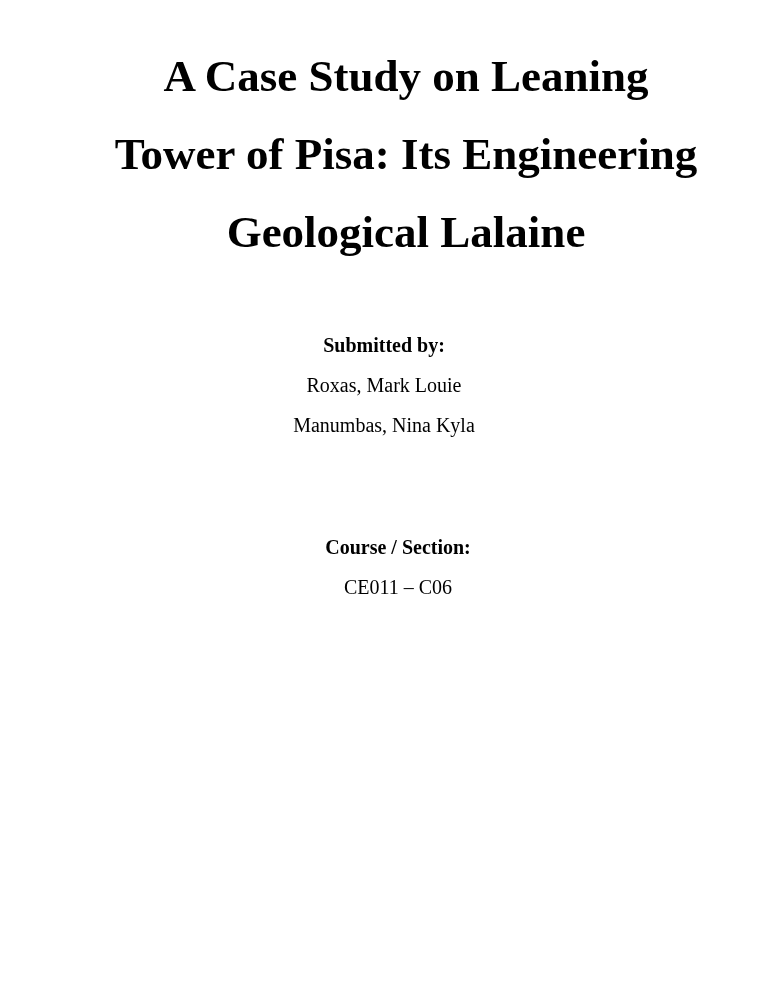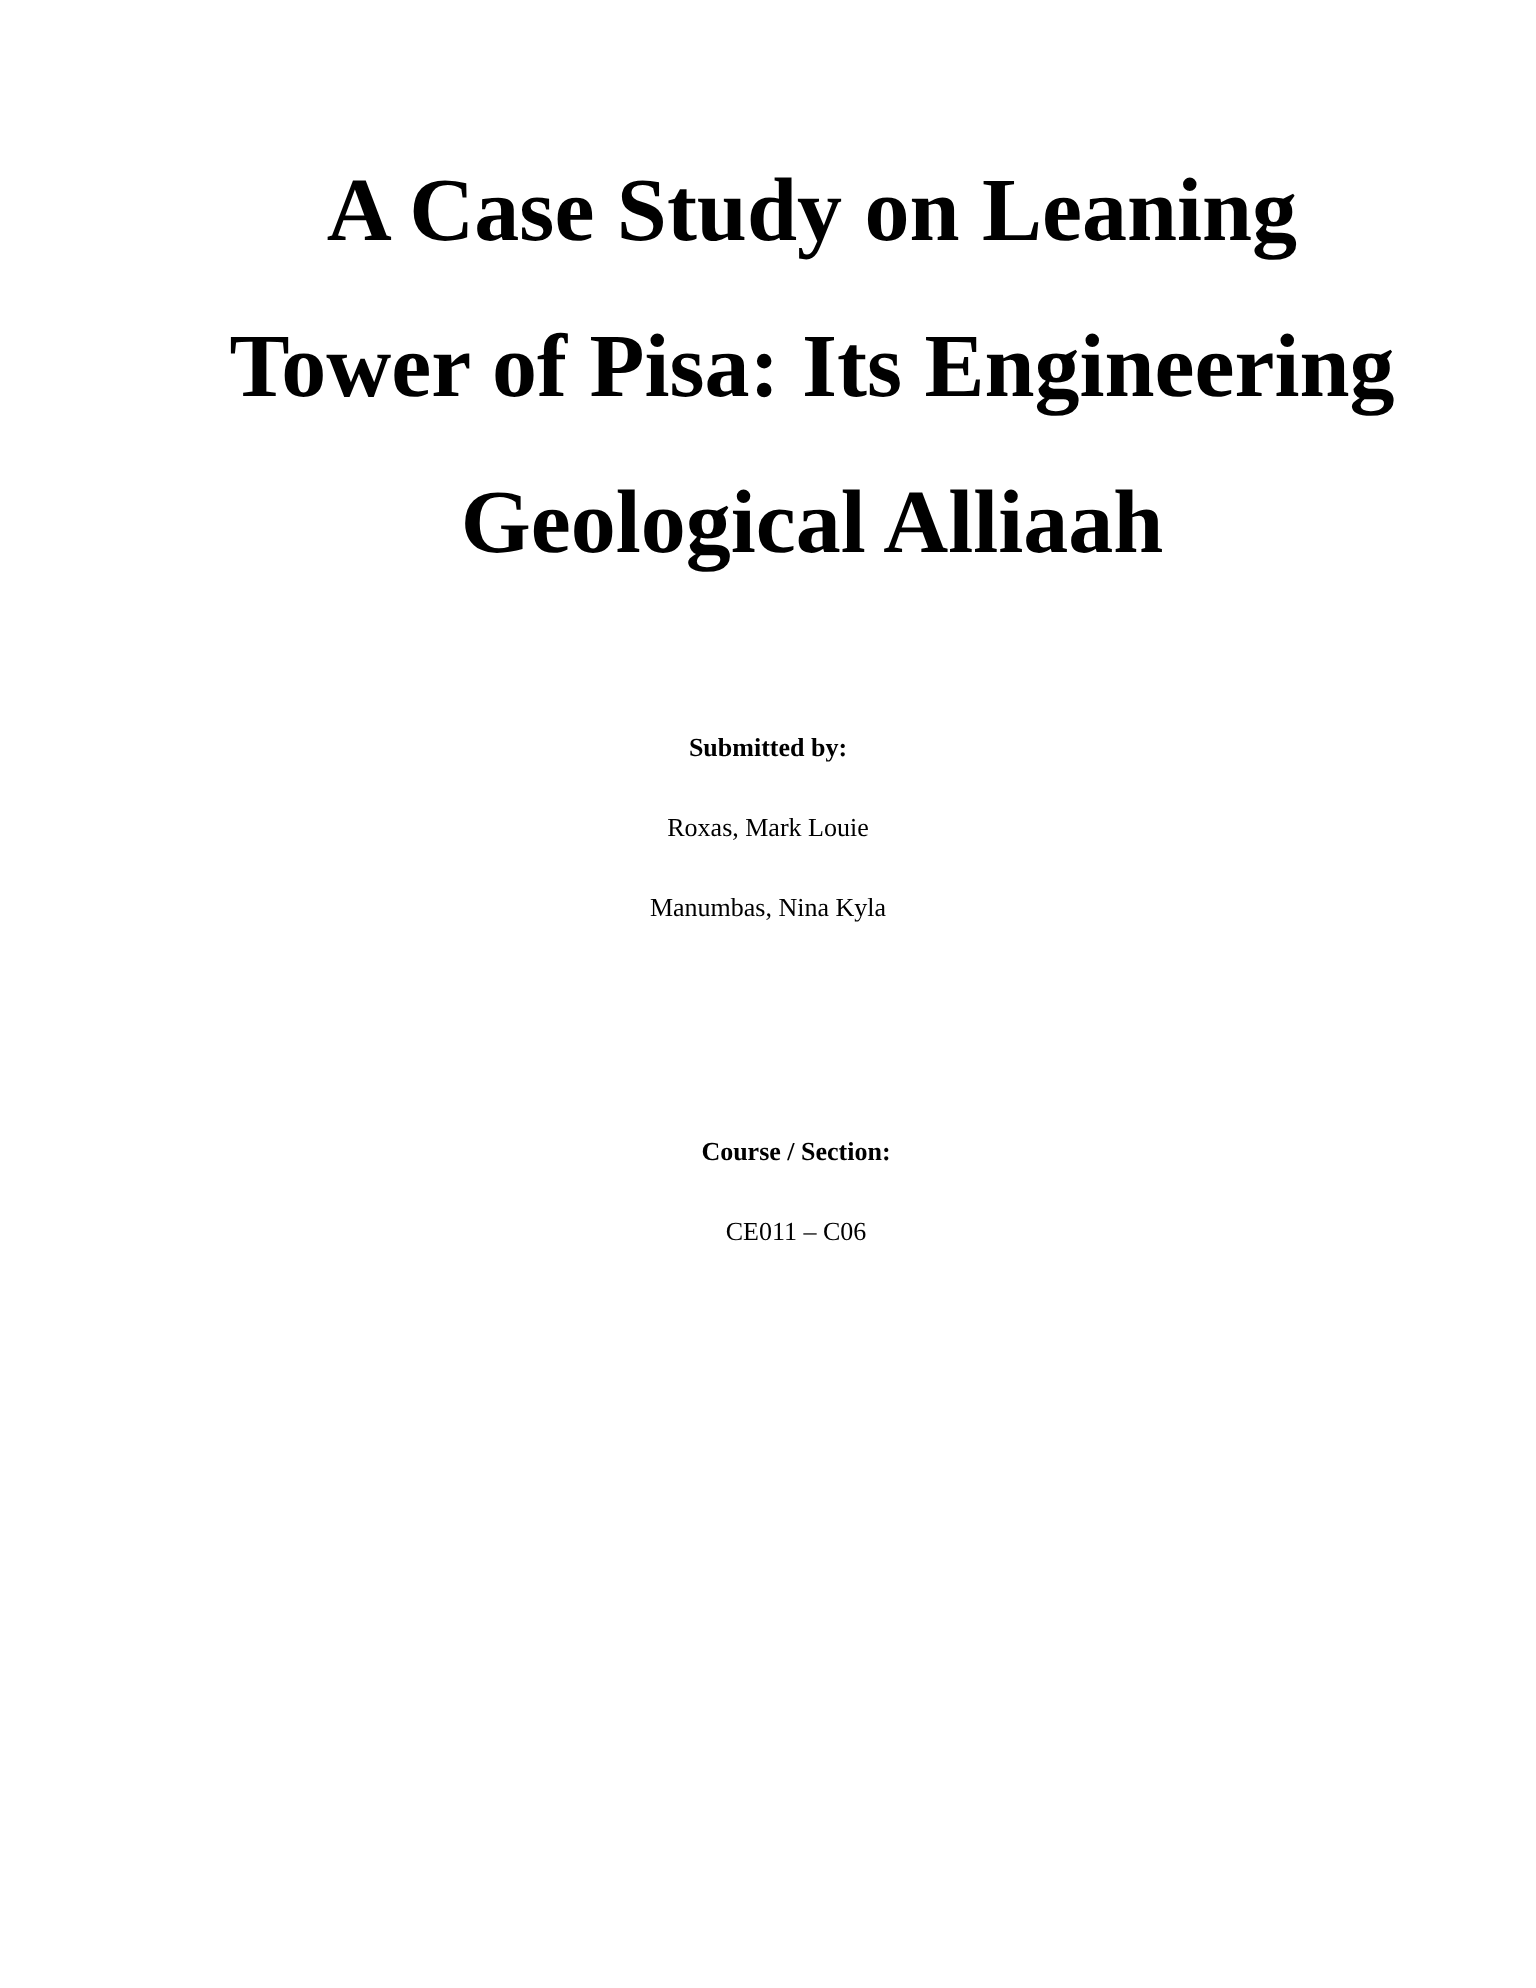--- a/index.html
+++ b/index.html
@@ -15,28 +15,28 @@
   .page {
     width: 768px;
     height: 994px;
     background: #ffffff;
     color: #000000;
     font-family: "Liberation Serif", "DejaVu Serif", serif;
     text-align: center;
     box-sizing: border-box;
   }
   .title-block {
-    padding-top: 66px;
+    padding-top: 37px;
     font-size: 45px;
     font-weight: bold;
     line-height: 78px;
     margin-left: 44px;
   }
   .body-line {
-    font-size: 13px;
+    font-size: 20px;
     line-height: 40px;
   }
   .label {
     font-weight: bold;
   }
   .submitted-by-block {
     margin-top: 54px;
   }
   .submitted-to-block {
     margin-top: 82px;
@@ -47,21 +47,21 @@
   }
 </style>
 </head>
 <body>
 
 <div class="page">
 
   <div class="title-block">
     <div class="title-line">A Case Study on Leaning</div>
     <div class="title-line">Tower of Pisa: Its Engineering</div>
-    <div class="title-line">Geological Alliaah</div>
+    <div class="title-line">Geological Lalaine</div>
   </div>
 
   <div class="submitted-by-block">
     <div class="body-line label">Submitted by:</div>
     <div class="body-line">Roxas, Mark Louie</div>
     <div class="body-line">Manumbas, Nina Kyla</div>
   </div>
 
 
   <div class="course-section-block">

